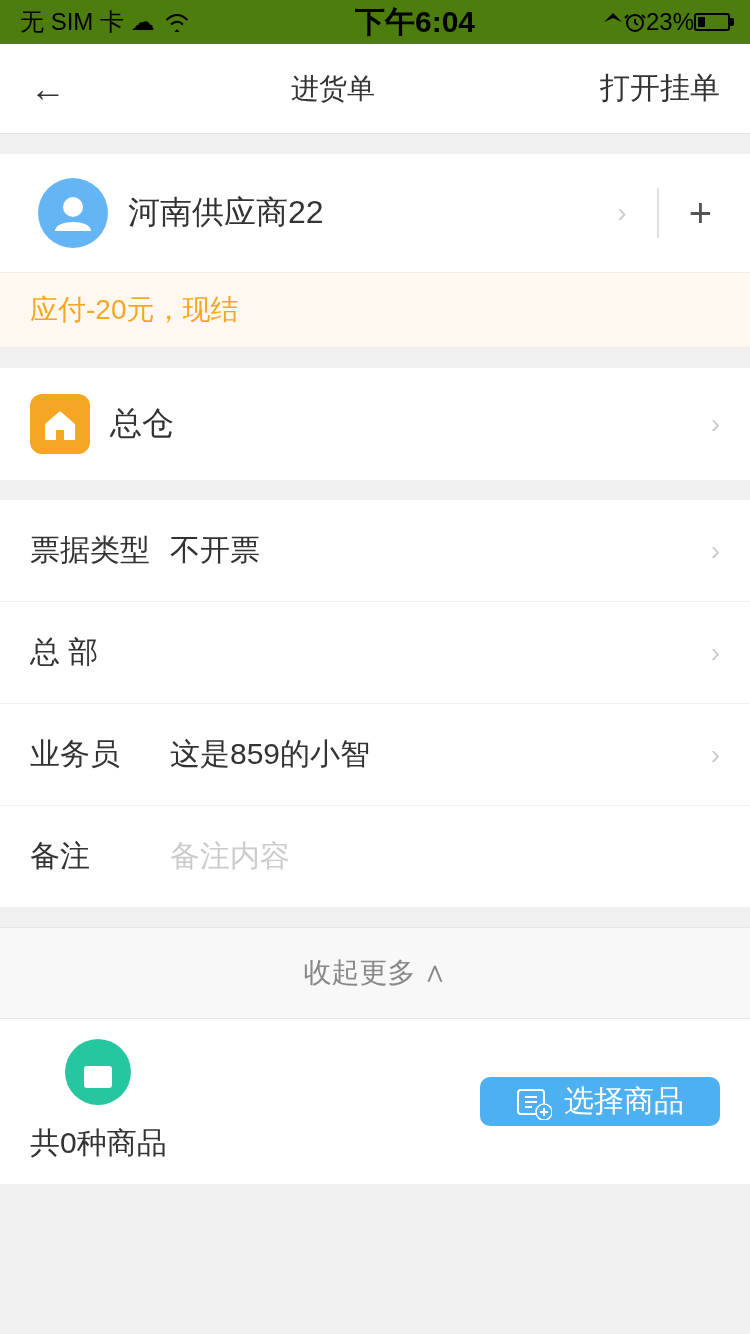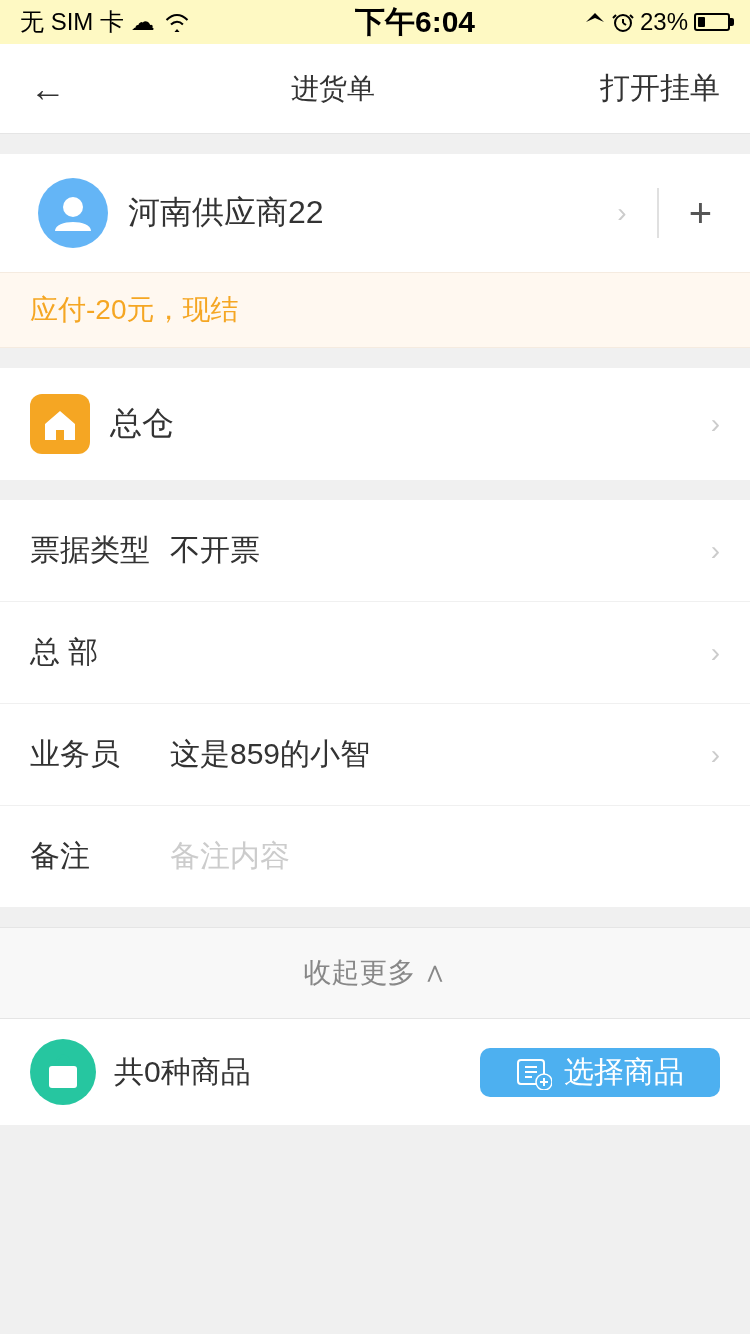--- a/index.html
+++ b/index.html
@@ -9,21 +9,21 @@
       min-height: 1334px;
       font-family: -apple-system, "PingFang SC", "Helvetica Neue", sans-serif;
       background: #f0f0f0;
       font-size: 30px;
     }
 
     
     .status-bar {
       width: 100%;
       height: 44px;
-      background: #fef9c3;
+      background: #4d7c0f;
       display: flex;
       align-items: center;
       justify-content: space-between;
       padding: 0 20px;
       font-size: 24px;
       color: #000;
     }
     .status-left {
       display: flex;
       align-items: center;
@@ -34,21 +34,20 @@
       font-size: 30px;
       font-weight: 600;
       position: absolute;
       left: 50%;
       transform: translateX(-50%);
       margin-left: 40px;
     }
     .status-right {
       display: flex;
       align-items: center;
-      gap: 6px;
       font-size: 24px;
     }
 
     
     .nav-bar {
       width: 100%;
       height: 90px;
       background: #fff;
       display: flex;
       align-items: center;
@@ -224,20 +223,21 @@
       display: flex;
       align-items: center;
       justify-content: space-between;
       margin-top: 0;
       border-top: 1px solid #e5e5e5;
     }
     .product-count-area {
       display: flex;
       align-items: center;
       gap: 18px;
+      flex-direction: column;
     }
     .product-icon {
       width: 66px;
       height: 66px;
       border-radius: 50%;
       background: #26c6a0;
       display: flex;
       align-items: center;
       justify-content: center;
     }

